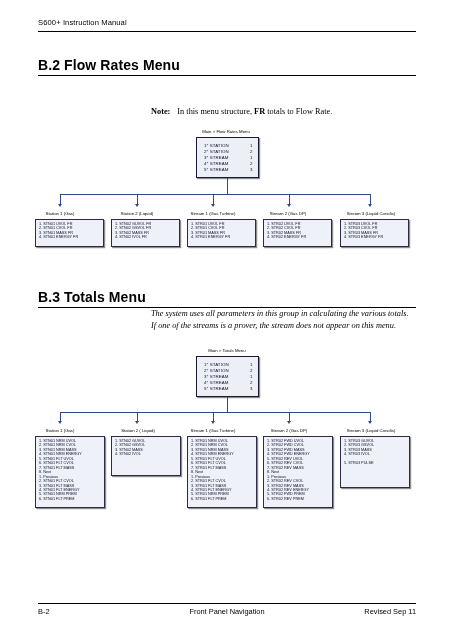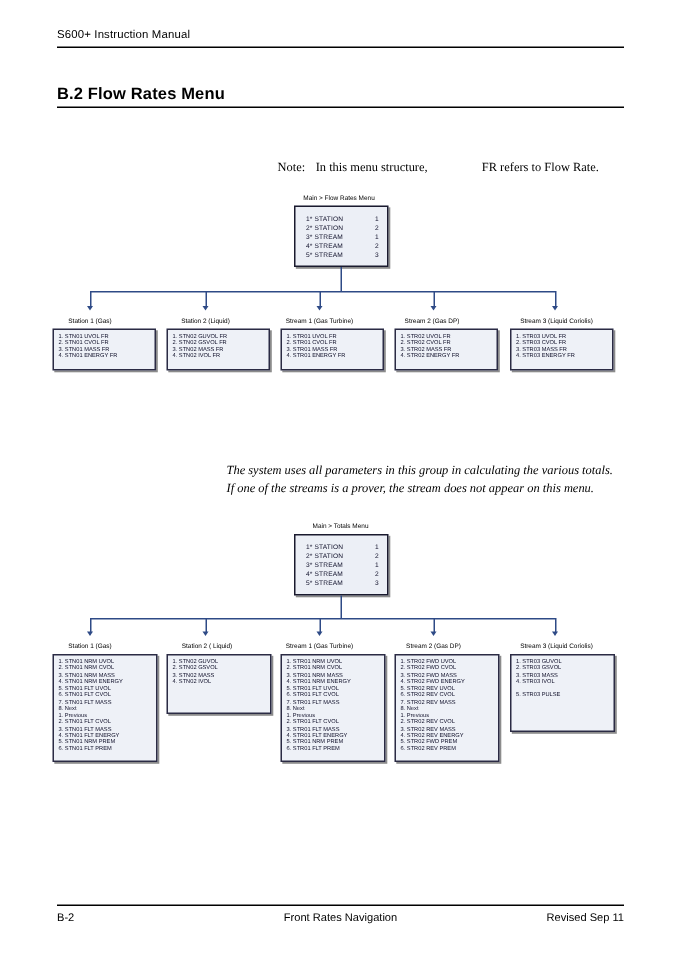--- a/index.html
+++ b/index.html
@@ -10,27 +10,27 @@
   }
   .page{position:relative;width:452px;height:640px;box-sizing:border-box;padding-left:12px;}
 
   
   .header{position:absolute;left:38px;top:18px;width:378px;}
   .header-text{font-family:"Liberation Sans", sans-serif;font-size:7.6px;letter-spacing:.1px;}
   .header-rule{position:absolute;left:38px;top:31px;width:378px;height:1.3px;background:#000;}
 
   
   .sec{position:absolute;left:38px;width:378px;}
-  .sec-title{font-family:"Liberation Sans", sans-serif;font-weight:bold;font-size:11px;letter-spacing:.1px;}
+  .sec-title{font-family:"Liberation Sans", sans-serif;font-weight:bold;font-size:14px;letter-spacing:.1px;}
   .sec-rule{width:378px;height:1.2px;background:#000;margin-top:2px;}
 
   
   .para{position:absolute;left:151px;width:263px;font-size:8.3px;line-height:11.6px;text-align:left;}
   .note{position:absolute;left:151px;width:263px;font-size:8.3px;line-height:11.6px;}
-  .note b{font-weight:normal;margin-left:34px;}
+  .note b{font-weight:bold;}
   .note .gap{display:inline-block;width:7px;}
 
   
   .diagram{position:absolute;left:0;top:0;width:452px;}
   .node{position:absolute;box-sizing:border-box;background:#eef1f7;
         border:1px solid #2b2b44;box-shadow:1.2px 1.2px 0 rgba(0,0,0,.45);}
   .node.root{background:#eceff6;border:1px solid #1a1a2e;}
   .node-cap{position:absolute;font-family:"Liberation Sans", sans-serif;
         font-size:4.3px;text-align:center;white-space:nowrap;color:#000;}
   .node ul{list-style:none;margin:0;padding:2px 2px 2px 3px;}
@@ -68,21 +68,21 @@
 
   <div class="sec" style="top:57px;">
     <div class="sec-title">B.2  Flow Rates Menu</div>
     <div class="sec-rule"></div>
   </div>
 
 
   <div class="note" style="top:106px;">
     <b>Note:</b><span class="gap"></span><span>In this menu structure,</span>
     <b>FR</b>
-    <span>refers to Flow Rate.</span>
+    <span>totals to Flow Rate.</span>
   </div>
 
   <div class="diagram">
 
     <div class="node-cap" style="left:176px;top:129px;width:100px;">Main &gt; Flow Rates Menu</div>
 
     <div class="node root" style="left:196px;top:137px;width:63px;height:41px;">
       <ul>
         <li><span class="n">1* STATION</span>1</li>
         <li><span class="n">2* STATION</span>2</li>
@@ -149,20 +149,24 @@
     <div class="node" style="left:340px;top:219px;width:69px;height:28px;">
       <ul>
         <li>1. STR03 UVOL FR</li>
         <li>2. STR03 CVOL FR</li>
         <li>3. STR03 MASS FR</li>
         <li>4. STR03 ENERGY FR</li>
       </ul>
     </div>
   </div>
 
+  <div class="sec" style="top:289px;">
+    <div class="sec-title">B.3  Totals Menu</div>
+    <div class="sec-rule"></div>
+  </div>
 
   <div class="para" style="top:308px;font-style:italic;">The system uses all parameters in this group in calculating the various totals. If one of the streams is a prover, the stream does not appear on this menu.</div>
 
   <div class="diagram">
 
     <div class="node-cap" style="left:182px;top:348px;width:90px;">Main &gt; Totals Menu</div>
 
     <div class="node root" style="left:196px;top:356px;width:63px;height:41px;">
       <ul>
         <li><span class="n">1* STATION</span>1</li>
@@ -265,17 +269,17 @@
         <li>4. STR03 IVOL</li>
         <li>&nbsp;</li>
         <li>5. STR03 PULSE</li>
       </ul>
     </div>
   </div>
 
   <div class="footer-rule"></div>
   <div class="footer">
     <span class="l">B-2</span>
-    <span class="c">Front Rates Navigation</span>
+    <span class="c">Front Panel Navigation</span>
     <span class="r">Revised Sep 11</span>
   </div>
 
 </div>
 
 </body></html>

